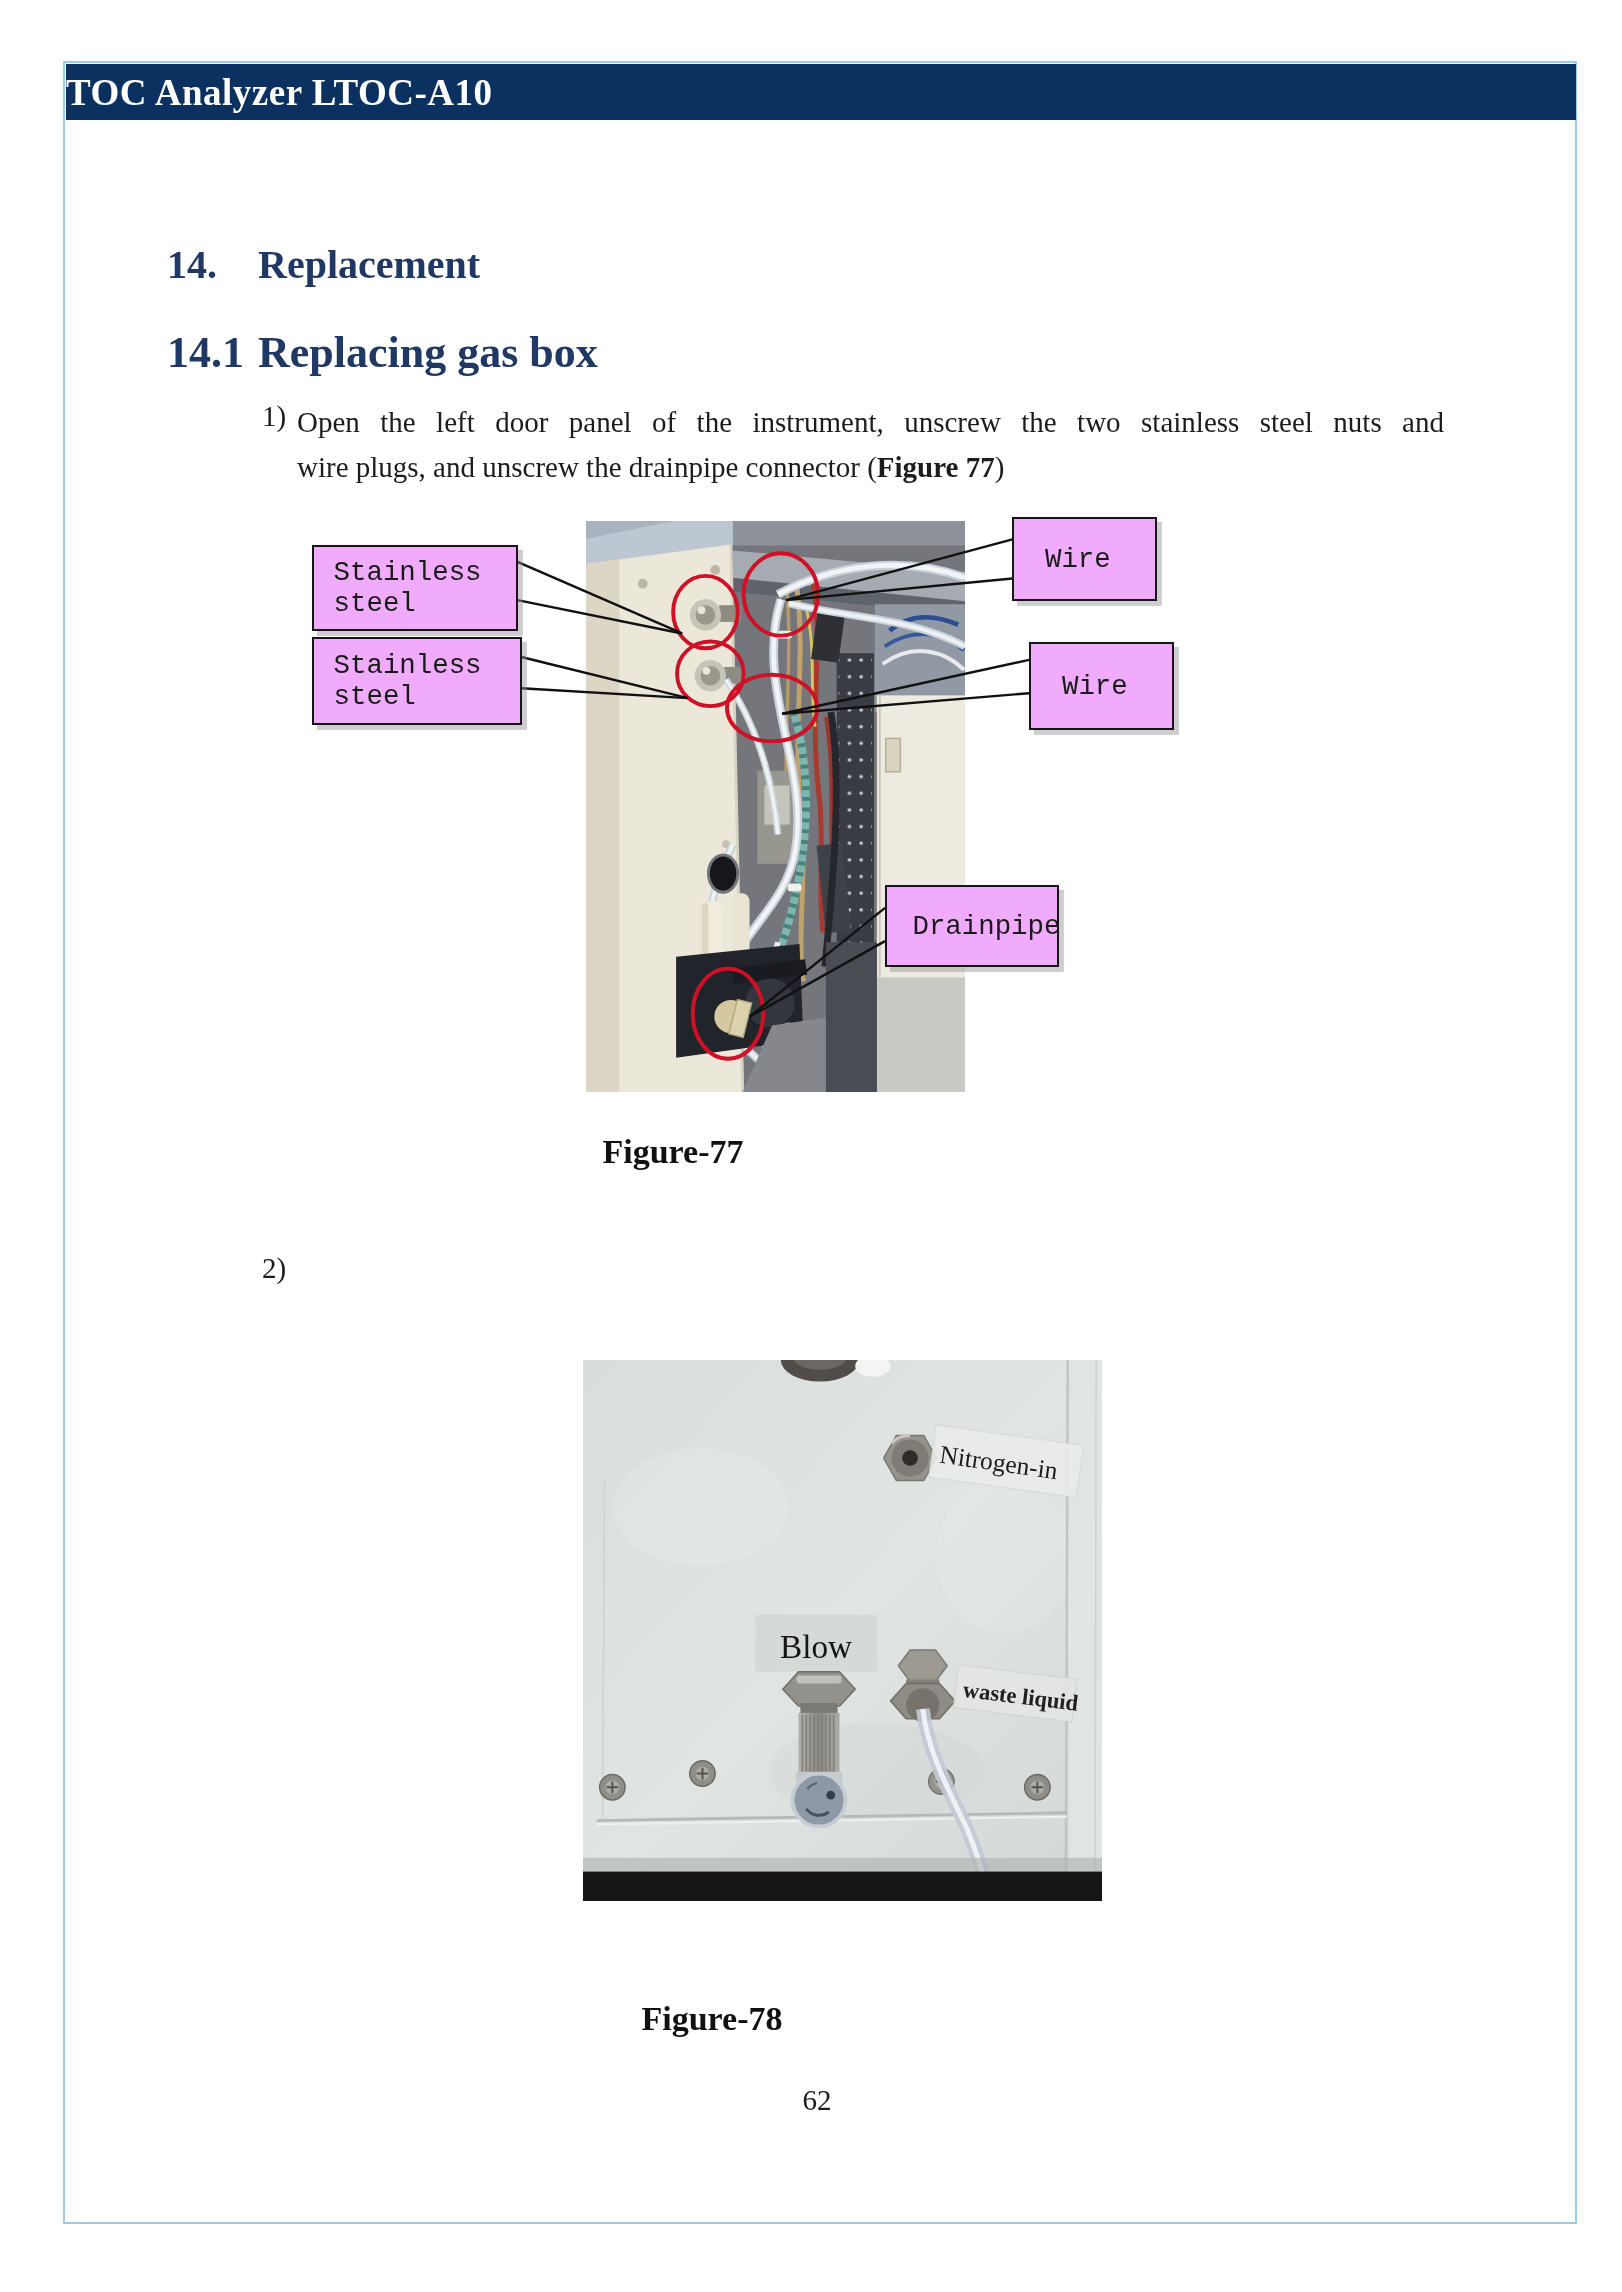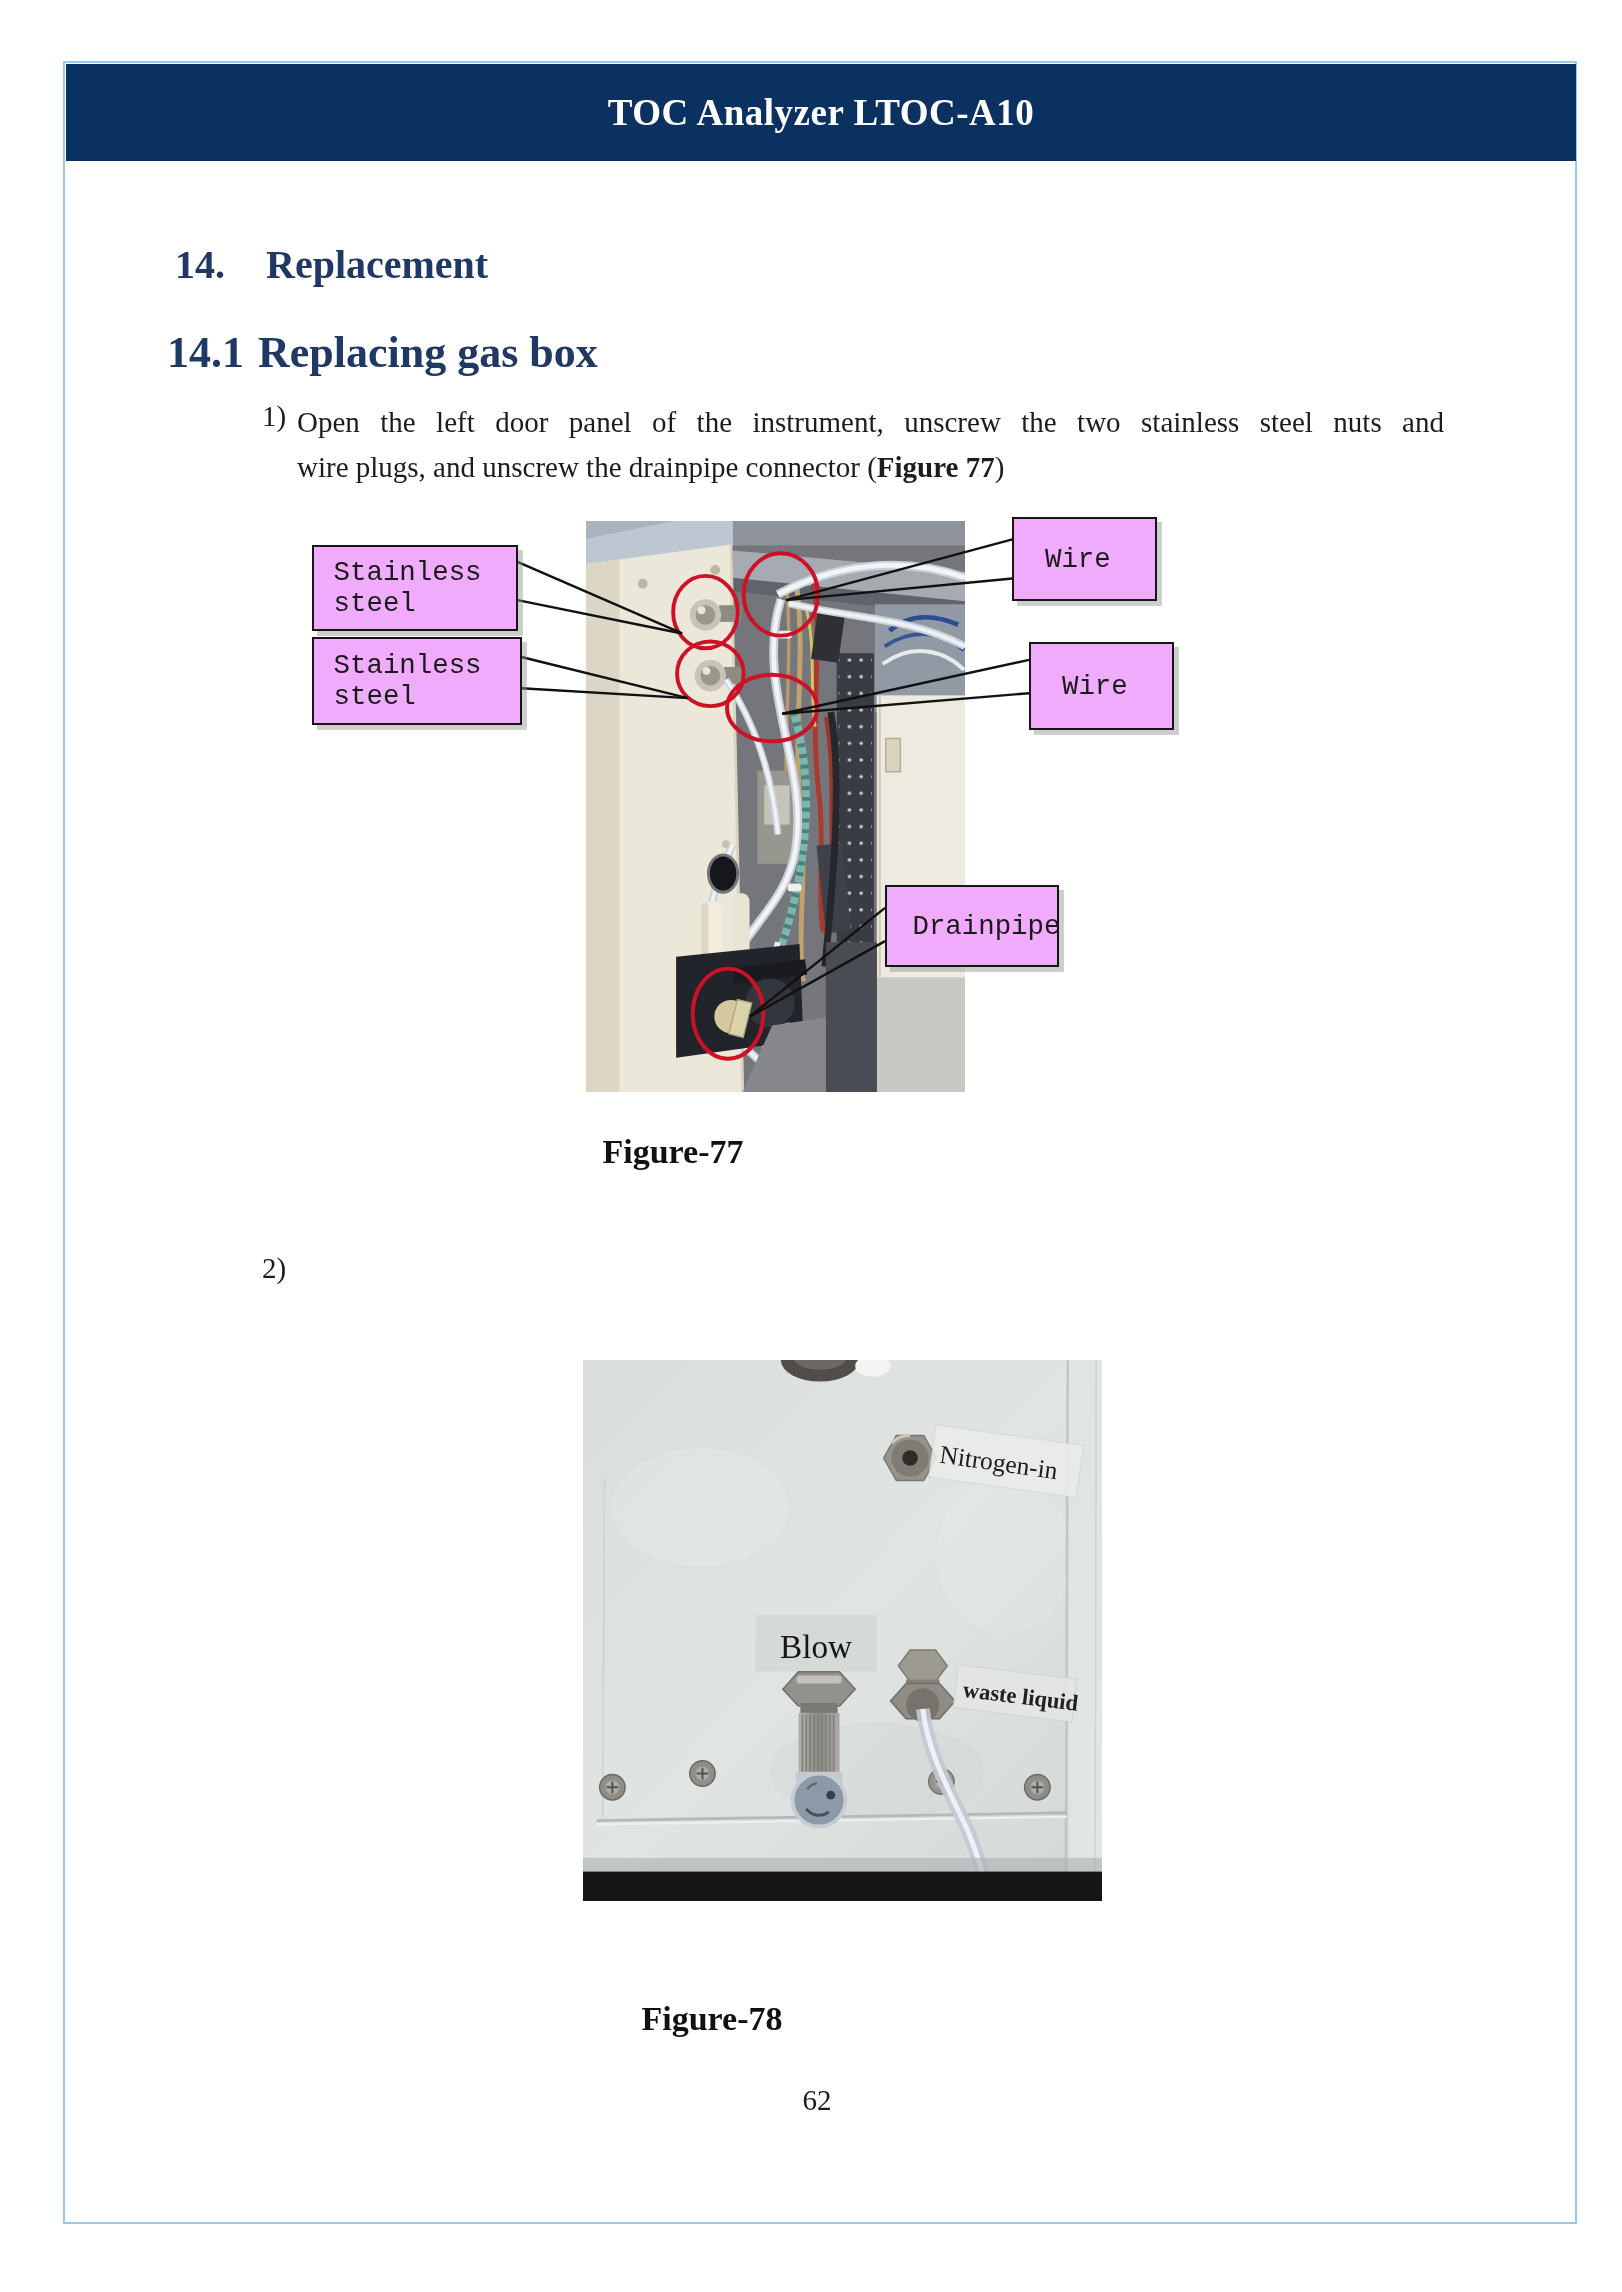--- a/index.html
+++ b/index.html
@@ -1,24 +1,24 @@
 <!DOCTYPE html>
 <html><head>
 <meta charset="utf-8">
 <style>
   html,body{margin:0;padding:0;background:#ffffff;}
   body{width:1622px;height:2293px;position:relative;font-family:"Liberation Serif",serif;color:#1c1c1c;}
 
   .page-frame{position:absolute;left:63px;top:61px;width:1510px;height:2159px;border:2.9px solid #9DC9EB;background:#ffffff;}
 
-  .header-bar{position:absolute;left:66px;top:64px;width:1510px;height:97px;background:#0B3160;display:flex;align-items:center;justify-content:center;}
+  .header-bar{position:absolute;left:66px;top:64px;width:1510px;height:56px;background:#0B3160;display:flex;align-items:center;}
   .header-title{color:#ffffff;font-size:37px;font-weight:bold;letter-spacing:0.5px;font-family:"Liberation Serif",serif;}
 
   .h1{position:absolute;left:167px;top:241px;font-size:40px;font-weight:bold;color:#1F3864;display:flex;}
-  .h1 .hnum{display:inline-block;width:91px;margin-left:8px;}
+  .h1 .hnum{display:inline-block;width:91px;}
   .h2{position:absolute;left:167px;top:327px;font-size:44px;font-weight:bold;color:#1F3864;display:flex;}
   .h2 .hnum{display:inline-block;width:91px;}
 
   .step-num{position:absolute;left:262px;font-size:29px;color:#1c1c1c;}
   .step-body{position:absolute;left:297px;width:1147px;font-size:29px;line-height:45px;color:#1c1c1c;}
   .jline{text-align:justify;text-align-last:justify;}
 
   .photo{position:absolute;}
   .photo svg{display:block;width:100%;height:100%;}
 

